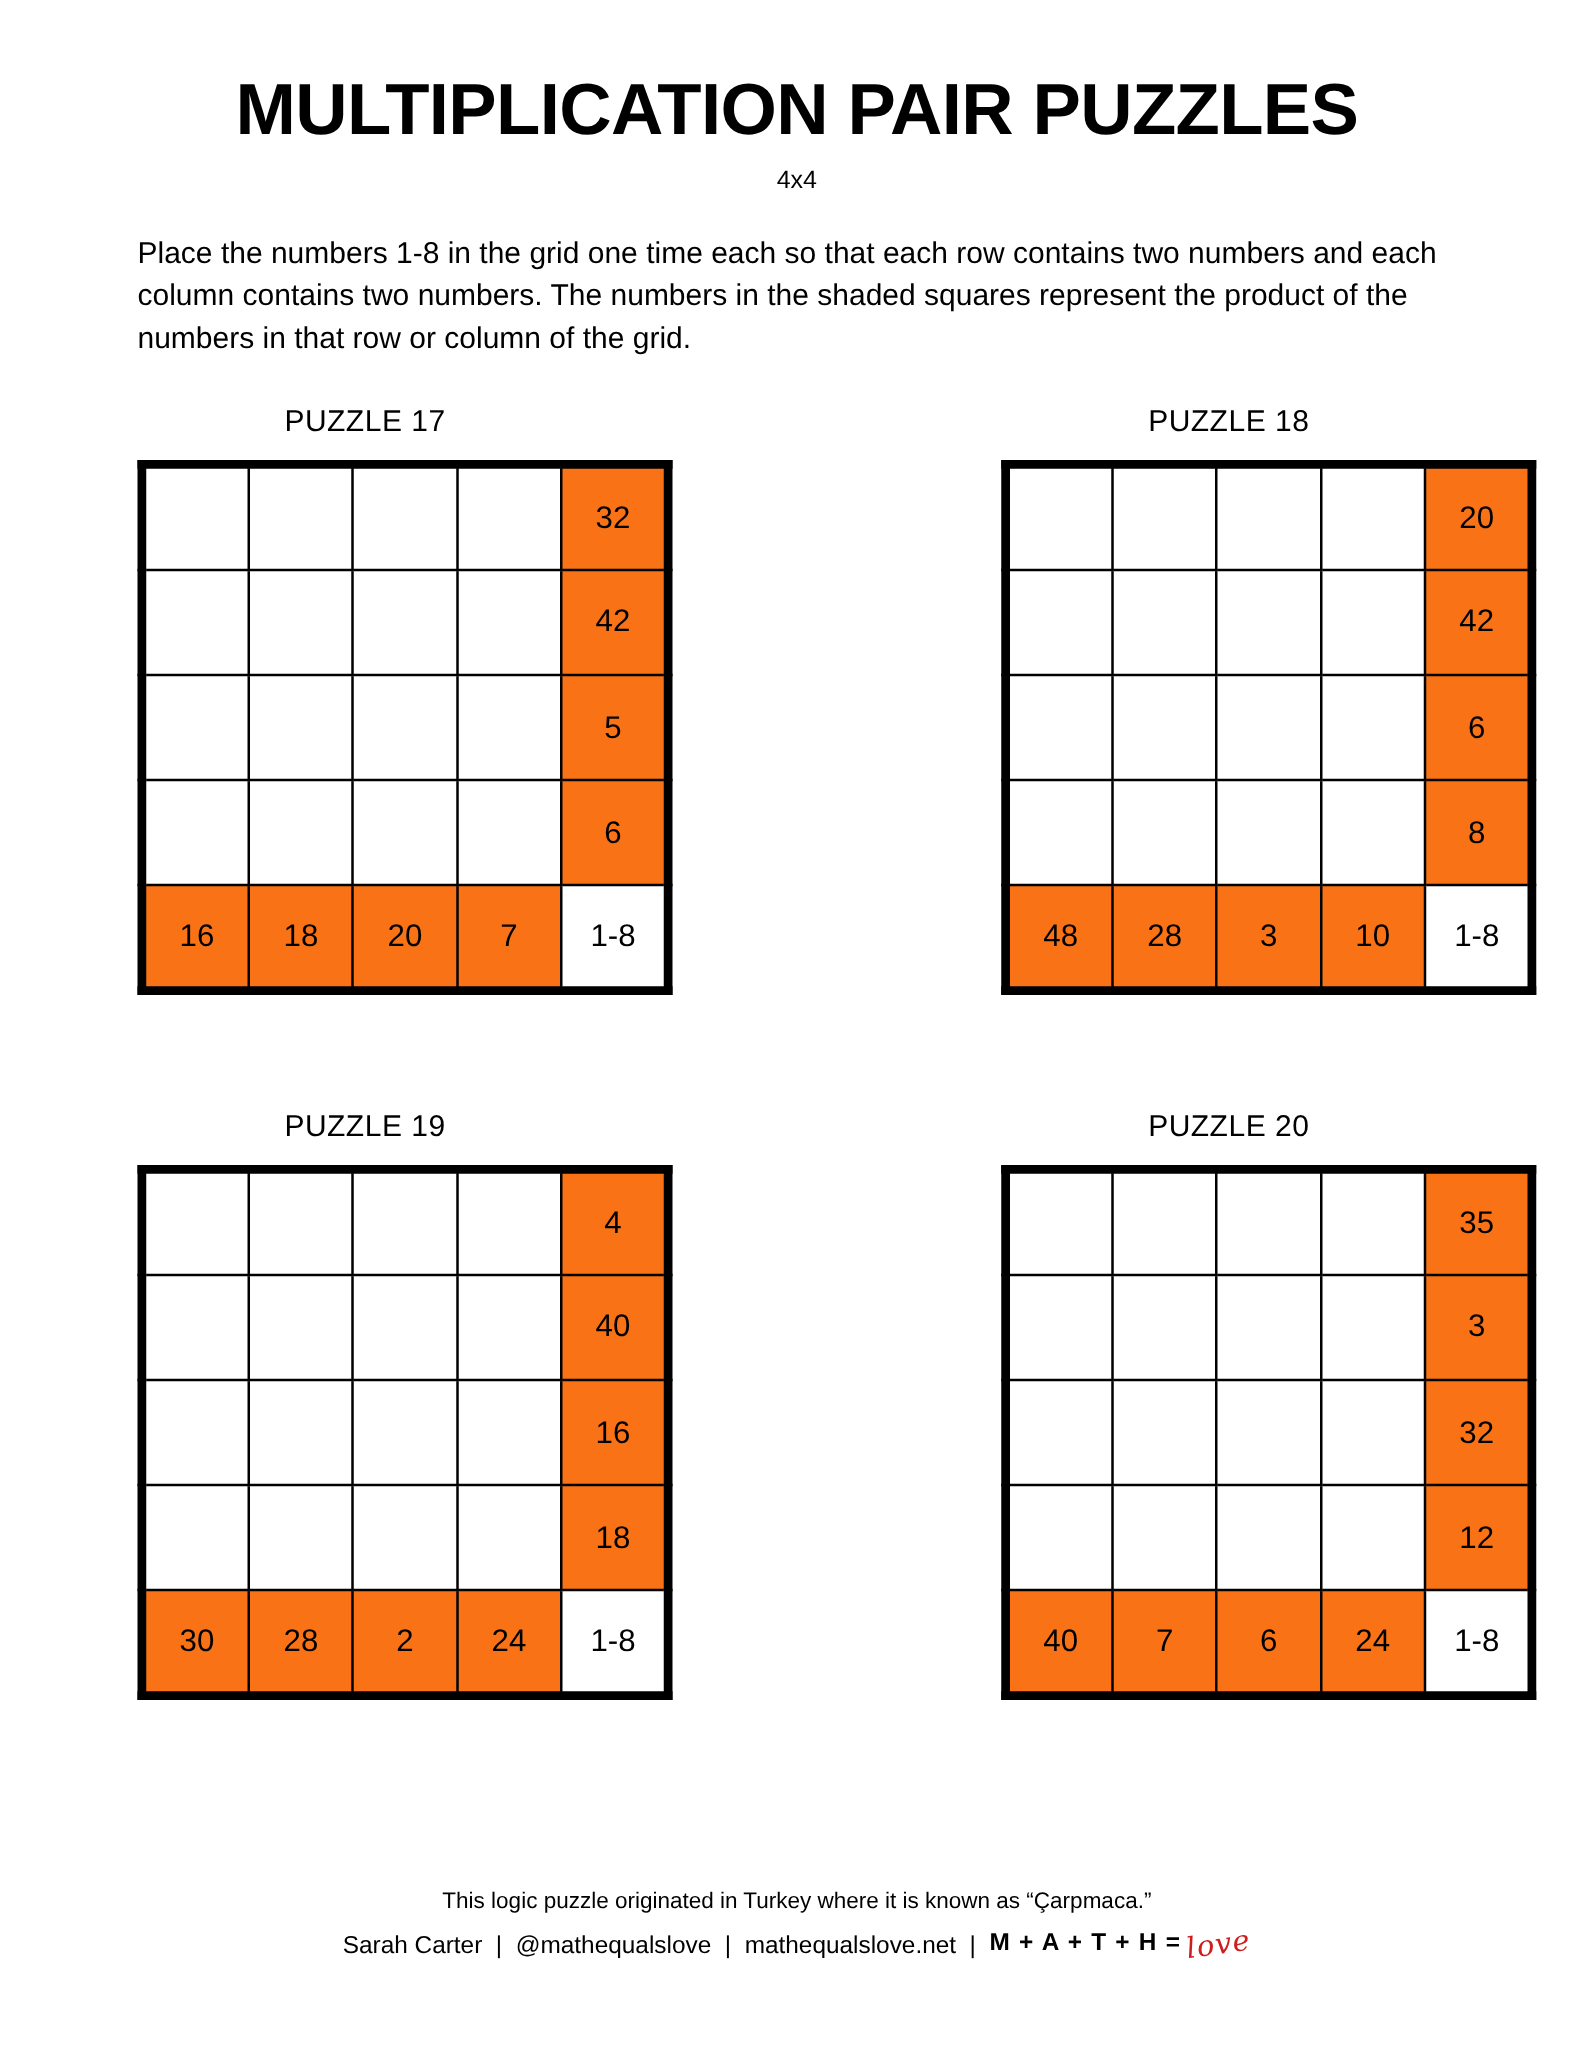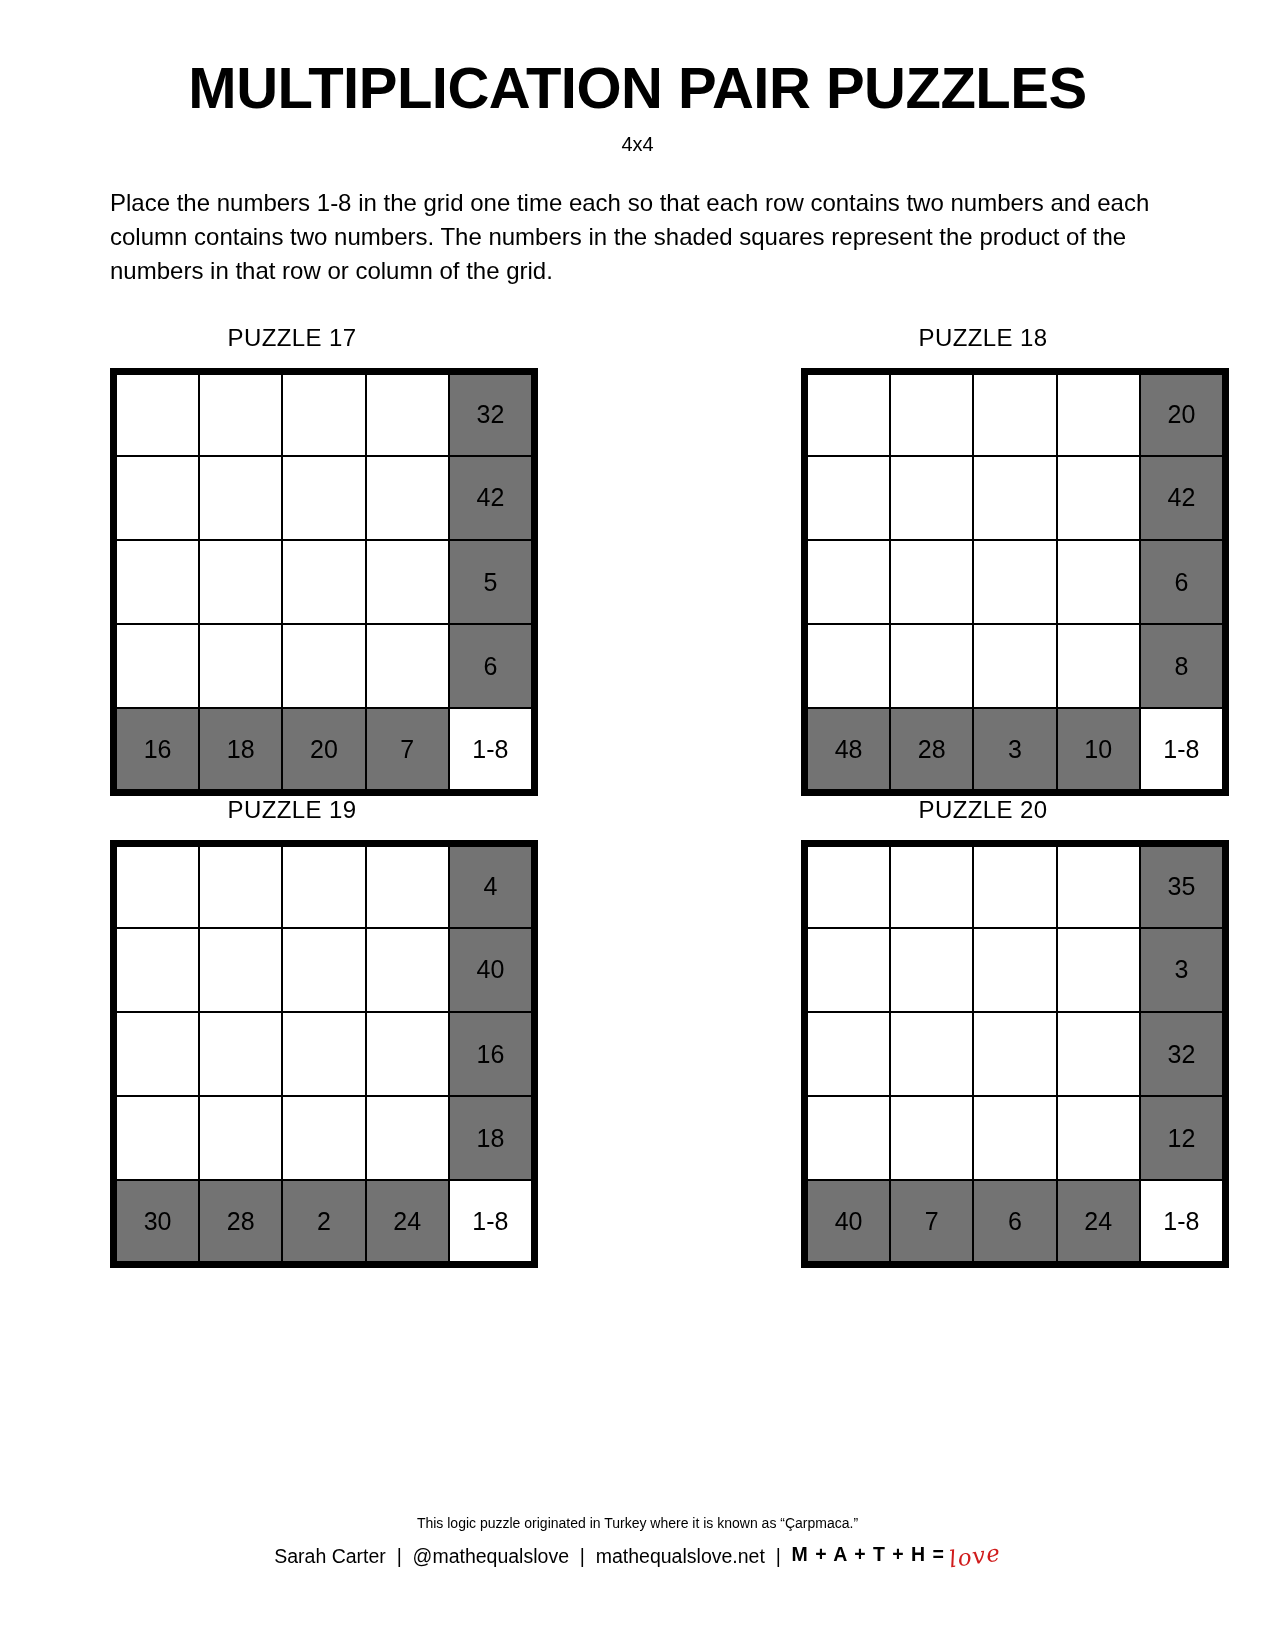--- a/index.html
+++ b/index.html
@@ -44,20 +44,21 @@
   }
   .grid-area {
     margin-top: 36px;
   }
   .row-of-puzzles {
     display: flex;
     justify-content: space-between;
     align-items: flex-start;
   }
   .row-of-puzzles.second {
+    margin-top: 92px;
   }
   .puzzle {
     width: 364px;
   }
   .puzzle-label {
     text-align: center;
     font-size: 24px;
     margin-bottom: 16px;
     letter-spacing: 0.4px;
   }
@@ -72,31 +73,31 @@
     border: 2.5px solid #000000;
     text-align: center;
     vertical-align: middle;
     font-size: 25px;
     width: 20%;
     height: 20%;
     padding: 0;
     background: #ffffff;
   }
   table.grid td.shaded {
-    background: #737373;
+    background: #f97316;
   }
   .footer {
     position: absolute;
     left: 0;
     right: 0;
     bottom: 80px;
     text-align: center;
   }
   .footer-line1 {
-    font-size: 14px;
+    font-size: 18px;
     margin-bottom: 12px;
   }
   .footer-line2 {
     font-size: 19.5px;
     display: flex;
     justify-content: center;
     align-items: center;
     gap: 0;
   }
   .footer-line2 .seg {

